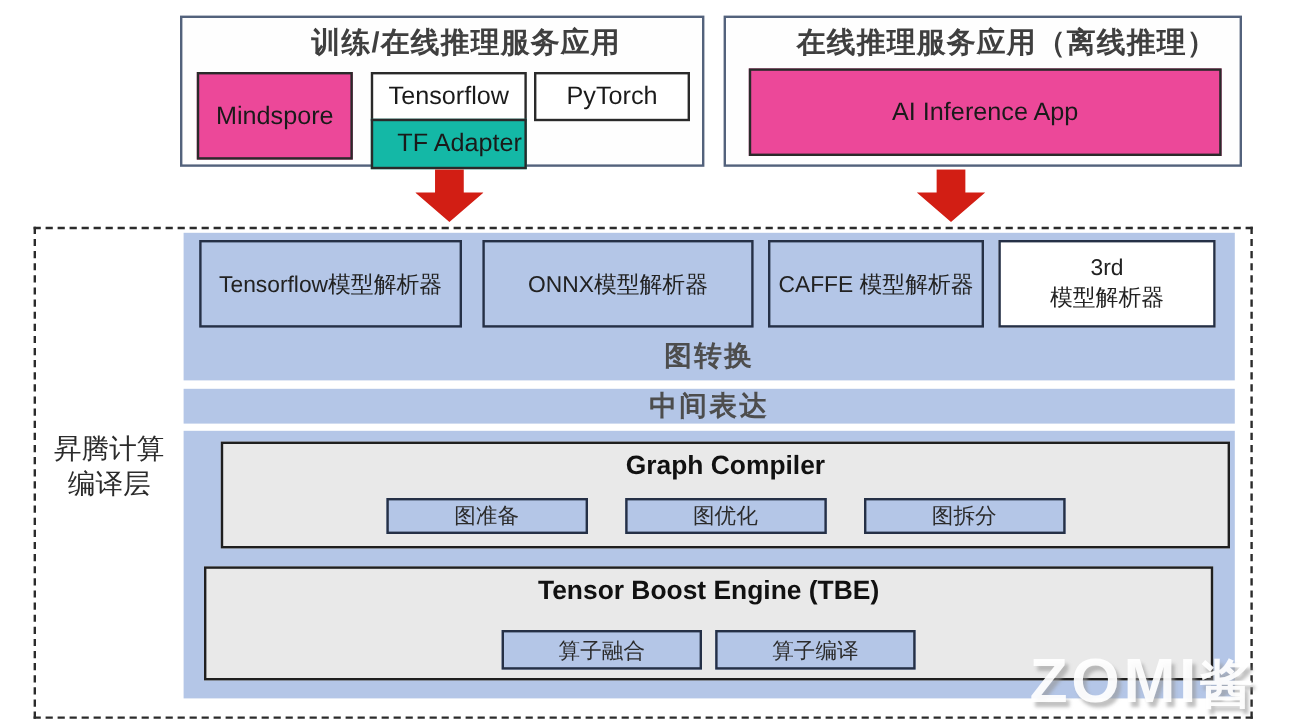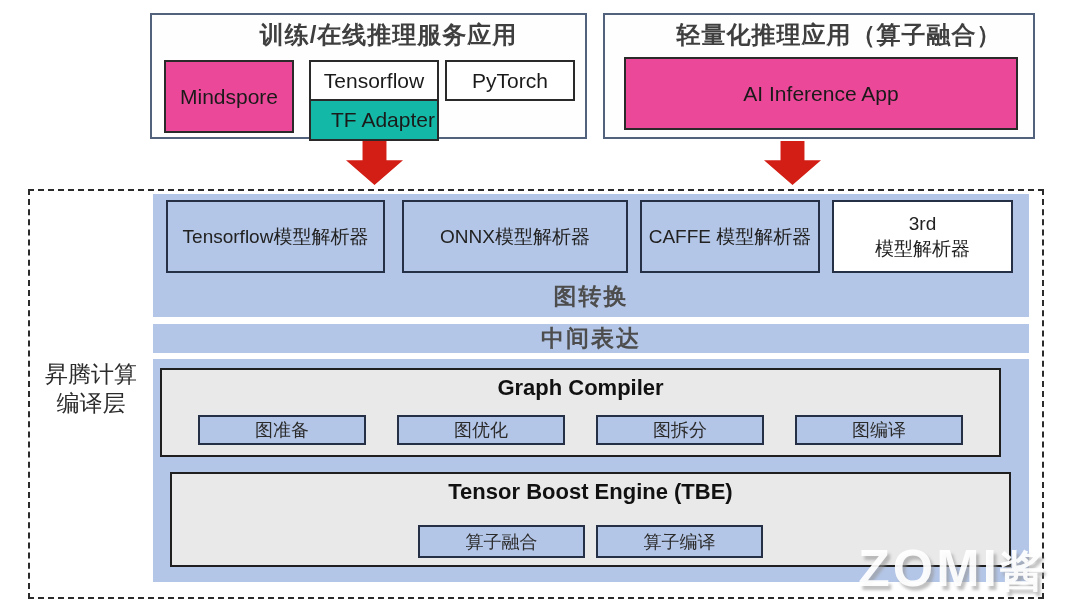--- a/index.html
+++ b/index.html
@@ -57,21 +57,21 @@
     <div class="abs" style="left:157px;top:45px;width:130px;">
       <div class="stack-cell center" style="height:37px;background:#fff;">Tensorflow</div>
       <div class="stack-cell center blue-fill" style="height:38px;">TF Adapter</div>
     </div>
     <div class="abs" style="left:293px;top:45px;width:130px;">
       <div class="stack-cell center" style="height:37px;background:#fff;">PyTorch</div>
     </div>
   </div>
 
   <div class="abs app-box" style="left:603px;top:13px;width:432px;height:126px;">
-    <div class="app-title">轻量化推理应用（算子融合）</div>
+    <div class="app-title">在线推理服务应用（离线推理）</div>
     <div class="abs white-box center" style="left:19px;top:42px;width:394px;height:73px;">AI Inference App</div>
   </div>
 
   <div class="abs down-arrow" style="left:346px;top:141px;width:57px;height:44px;"></div>
   <div class="abs down-arrow" style="left:764px;top:141px;width:57px;height:44px;"></div>
 
   <div class="abs dashed" style="left:28px;top:189px;width:1016px;height:410px;"></div>
 
   <div class="abs layer-label" style="left:32px;top:360px;width:118px;">
     <div>昇腾计算</div>
@@ -88,27 +88,26 @@
     </div>
     <div class="band-label" style="bottom:5px;">图转换</div>
   </div>
 
   <div class="abs band center" style="left:153px;top:324px;width:876px;height:29px;">
     <span class="band-label" style="position:static;">中间表达</span>
   </div>
 
   <div class="abs band" style="left:153px;top:359px;width:876px;height:223px;">
 
-    <div class="abs gray-box" style="left:7px;top:9px;width:841px;height:89px;">
+    <div class="abs gray-box" style="left:31px;top:9px;width:841px;height:89px;">
       <div class="gray-title">Graph Compiler</div>
       <div class="steps-row" style="top:45px;gap:31px;">
         <div class="step-box" style="width:168px;height:30px;">图准备</div>
         <div class="step-box" style="width:168px;height:30px;">图优化</div>
         <div class="step-box" style="width:168px;height:30px;">图拆分</div>
-        <div class="step-box" style="width:168px;height:30px;">图编译</div>
       </div>
     </div>
 
     <div class="abs gray-box" style="left:17px;top:113px;width:841px;height:95px;">
       <div class="gray-title">Tensor Boost Engine (TBE)</div>
       <div class="steps-row" style="top:51px;gap:11px;">
         <div class="step-box" style="width:167px;height:33px;">算子融合</div>
         <div class="step-box" style="width:167px;height:33px;">算子编译</div>
       </div>
     </div>

